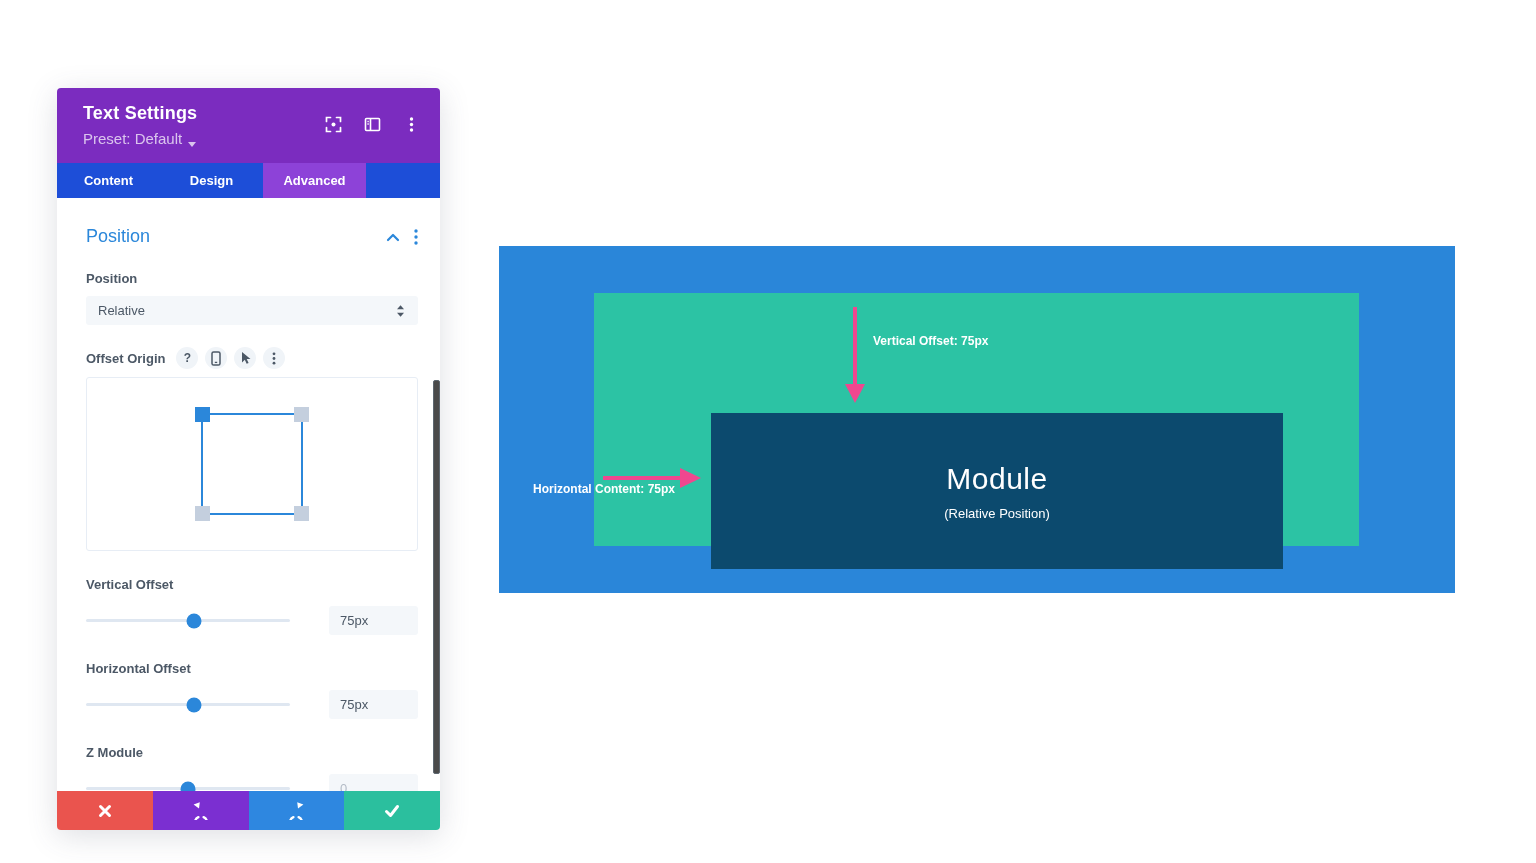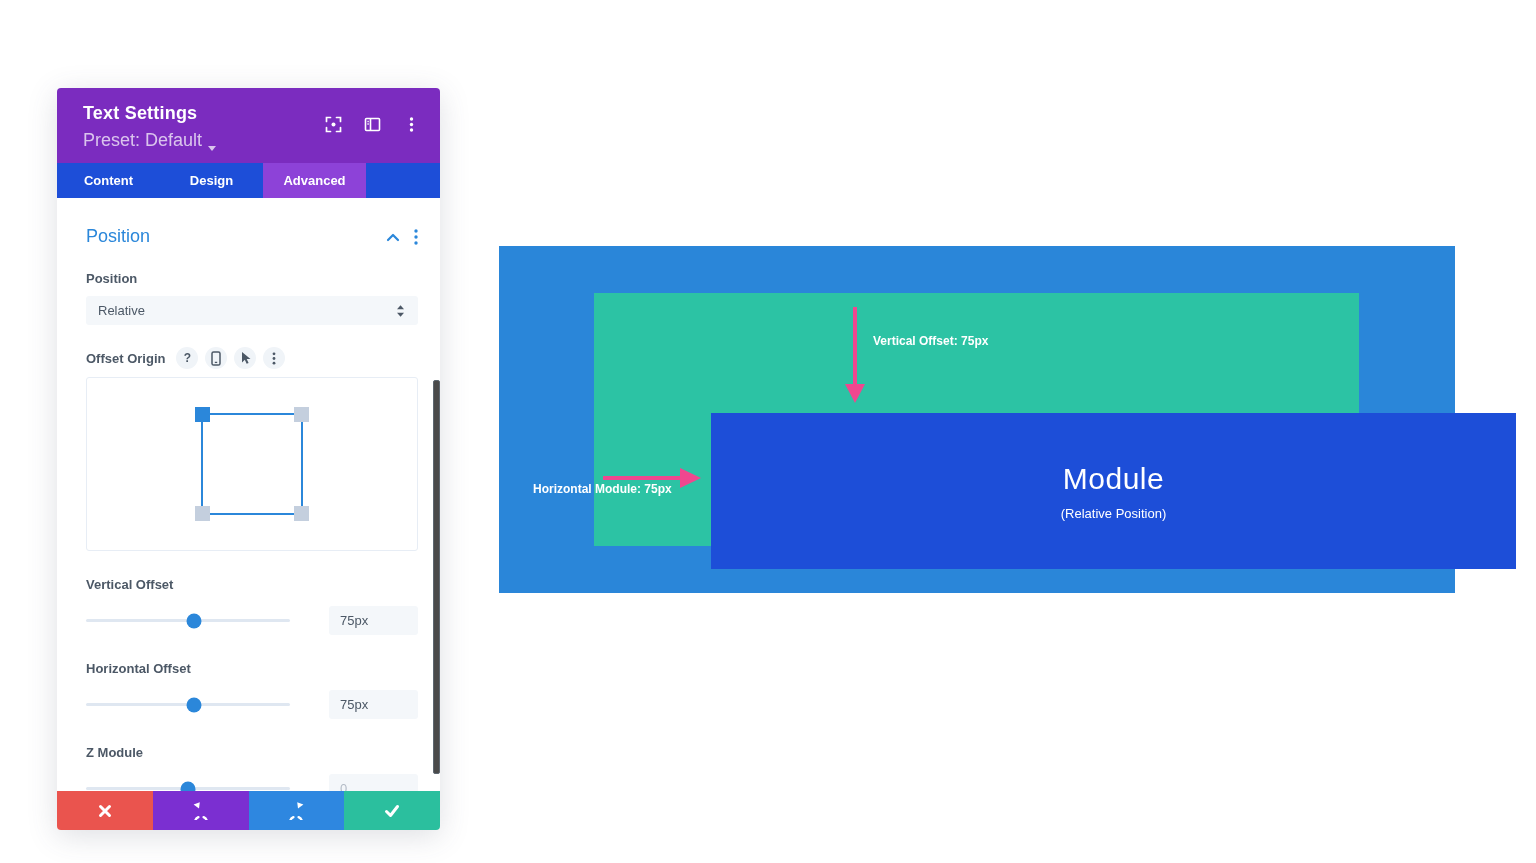--- a/index.html
+++ b/index.html
@@ -7,21 +7,21 @@
     font-family:"Liberation Sans", "DejaVu Sans", sans-serif; }
 
   
   .modal { position:absolute; left:57px; top:68px; width:383px; height:742px;
     border-radius:4px; box-shadow:0 6px 30px rgba(70,80,100,0.18);
     display:flex; flex-direction:column; background:#fff; overflow:visible;margin-top:20px; }
 
   .modal-header { background:#7b2cbf; border-radius:4px 4px 0 0; height:75px;
     padding:15px 20px 0 26px; display:flex; justify-content:space-between; }
   .modal-title { color:#fff; font-size:18px; font-weight:700; letter-spacing:.2px; }
-  .modal-preset { margin-top:6px; color:rgba(255,255,255,.72); font-size:18px;
+  .modal-preset { margin-top:6px; color:rgba(255,255,255,.72); font-size:15px;
     display:inline-flex; align-items:flex-end; gap:6px; cursor:pointer; }
   .caret-down { width:0; height:0; border-left:4px solid transparent;
     border-right:4px solid transparent; border-top:5px solid rgba(255,255,255,.72); }
   .header-icons { display:flex; gap:22px; align-items:center; height:26px; margin-top:8px; }
   .hicon { width:17px; height:17px; cursor:pointer; display:block; }
 
   .tabbar { background:#1d4ed8; height:35px; display:flex; }
   .tab { width:103px; height:35px; display:flex; align-items:center; justify-content:center;
     color:#fff; font-size:13px; font-weight:700; cursor:pointer; }
   .tab.active { background:#8d42d8; }
@@ -71,21 +71,21 @@
   .fbtn.undo { background:#7b2fd1; }
   .fbtn.redo { background:#2e87e0; }
   .fbtn.save { background:#2bbf9e; border-radius:0 0 4px 0; }
 
   .scroll-thumb { position:absolute; right:0px; top:292px; width:7px; height:394px;
     background:#4a4a4a; border:1px solid #5d6770; border-radius:2px; cursor:pointer; z-index:5; }
 
   
   .preview { position:absolute; left:499px; top:246px; width:956px; height:347px; background:#2a86d9; }
   .green-rect { position:absolute; left:95px; top:47px; width:765px; height:253px; background:#2cc3a4; }
-  .module-box { position:absolute; left:212px; top:167px; width:805px; height:156px; background:#1d4ed8;
+  .module-box { position:absolute; left:212px; top:167px; width:572px; height:156px; background:#0c4a6e;
     display:flex; flex-direction:column; align-items:center; justify-content:center; }
   .module-title { color:#fff; font-size:30px; font-weight:400; letter-spacing:.5px; }
   .module-subtitle { color:#fff; font-size:13px; margin-top:10px; }
 
   .annotation { position:absolute; color:#fff; font-size:12px; font-weight:700; white-space:nowrap; }
   .anno-vertical { left:374px; top:88px; }
   .anno-horizontal { left:34px; top:236px; }
   .arrow-svg { position:absolute; display:block; }
   .arrow-v { left:344px; top:60px; }
   .arrow-h { left:103px; top:220px; }
@@ -253,14 +253,14 @@
   <svg class="arrow-svg arrow-v" width="24" height="98" viewBox="0 0 24 98">
     <line x1="12" y1="1" x2="12" y2="80" stroke="#f0478f" stroke-width="4"></line>
     <polygon points="2,78 22,78 12,97" fill="#f0478f"></polygon>
   </svg>
   <div class="annotation anno-vertical">Vertical Offset: 75px</div>
 
   <svg class="arrow-svg arrow-h" width="100" height="24" viewBox="0 0 100 24">
     <line x1="1" y1="12" x2="80" y2="12" stroke="#f0478f" stroke-width="4"></line>
     <polygon points="78,2 78,22 99,12" fill="#f0478f"></polygon>
   </svg>
-  <div class="annotation anno-horizontal">Horizontal Module: 75px</div>
+  <div class="annotation anno-horizontal">Horizontal Content: 75px</div>
 </div>
 
 </body></html>

